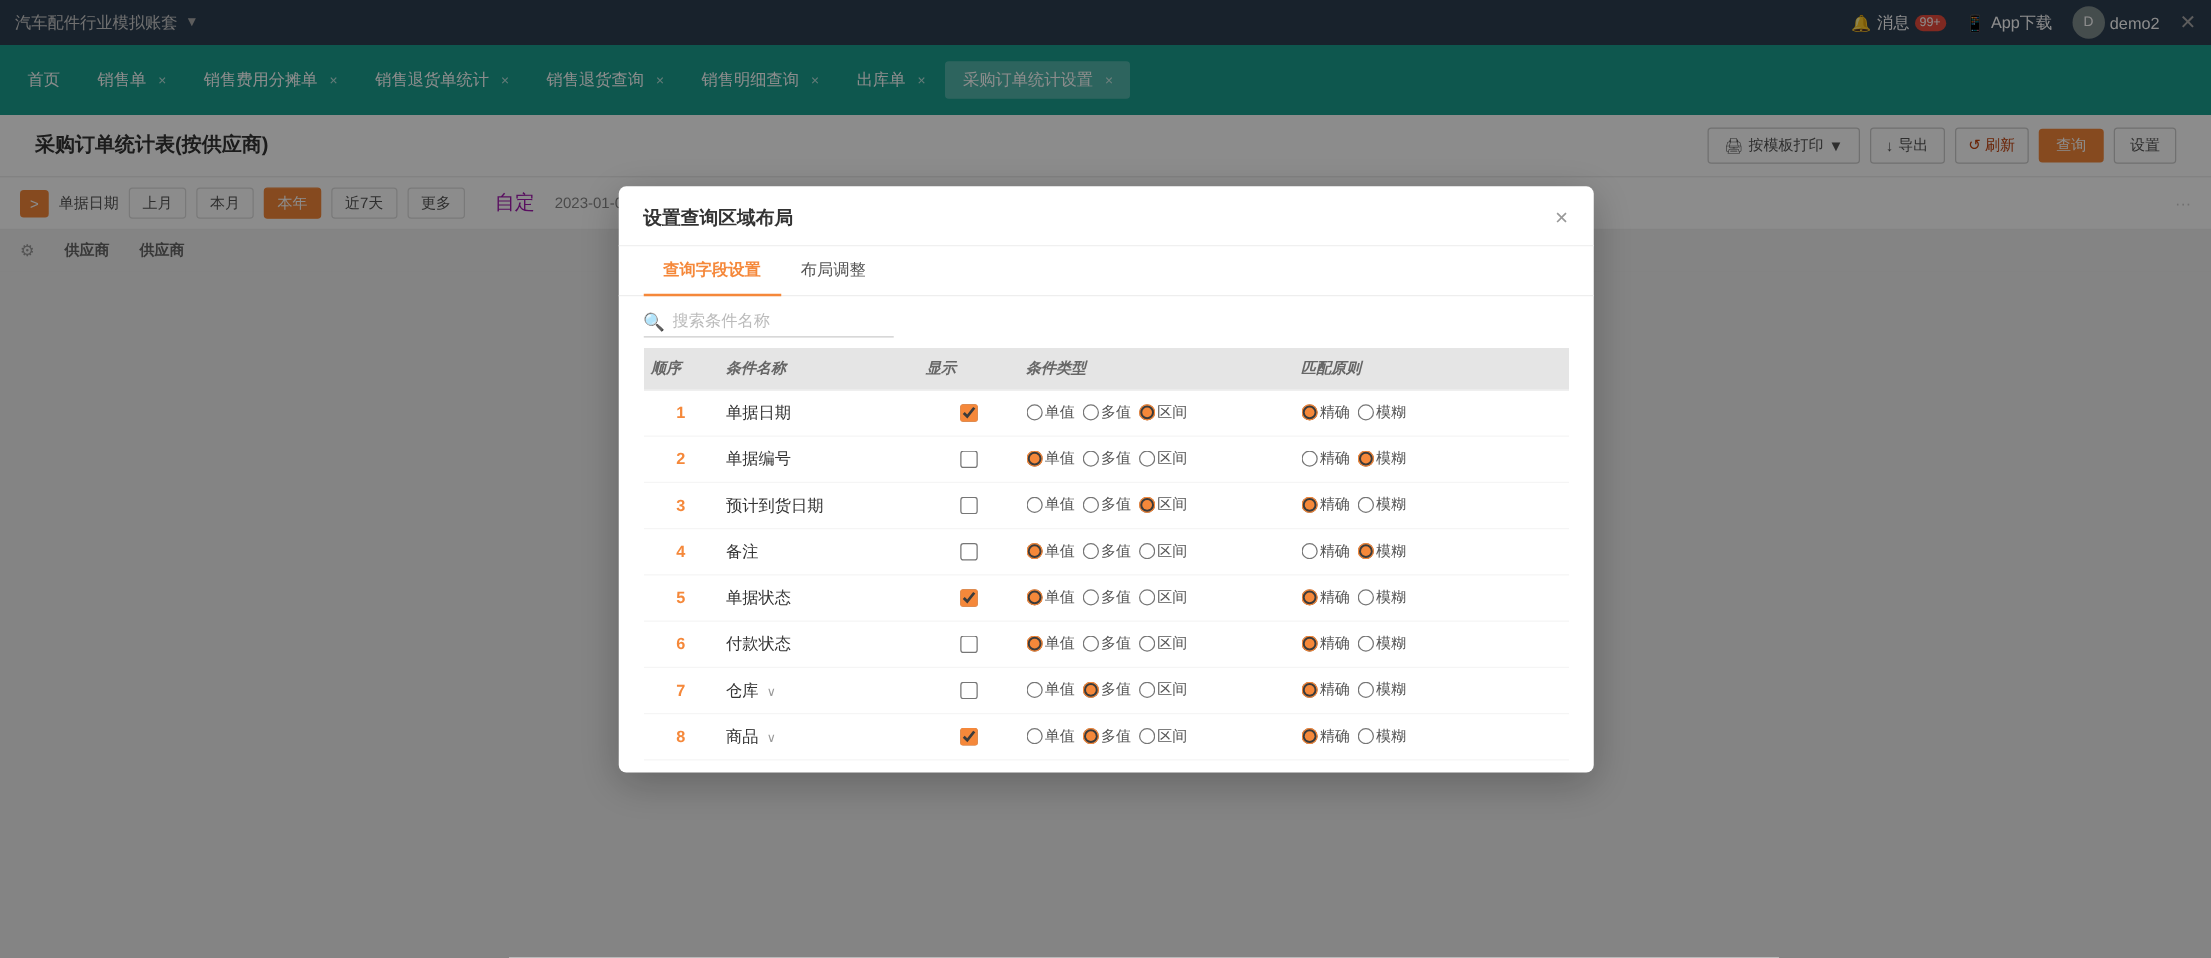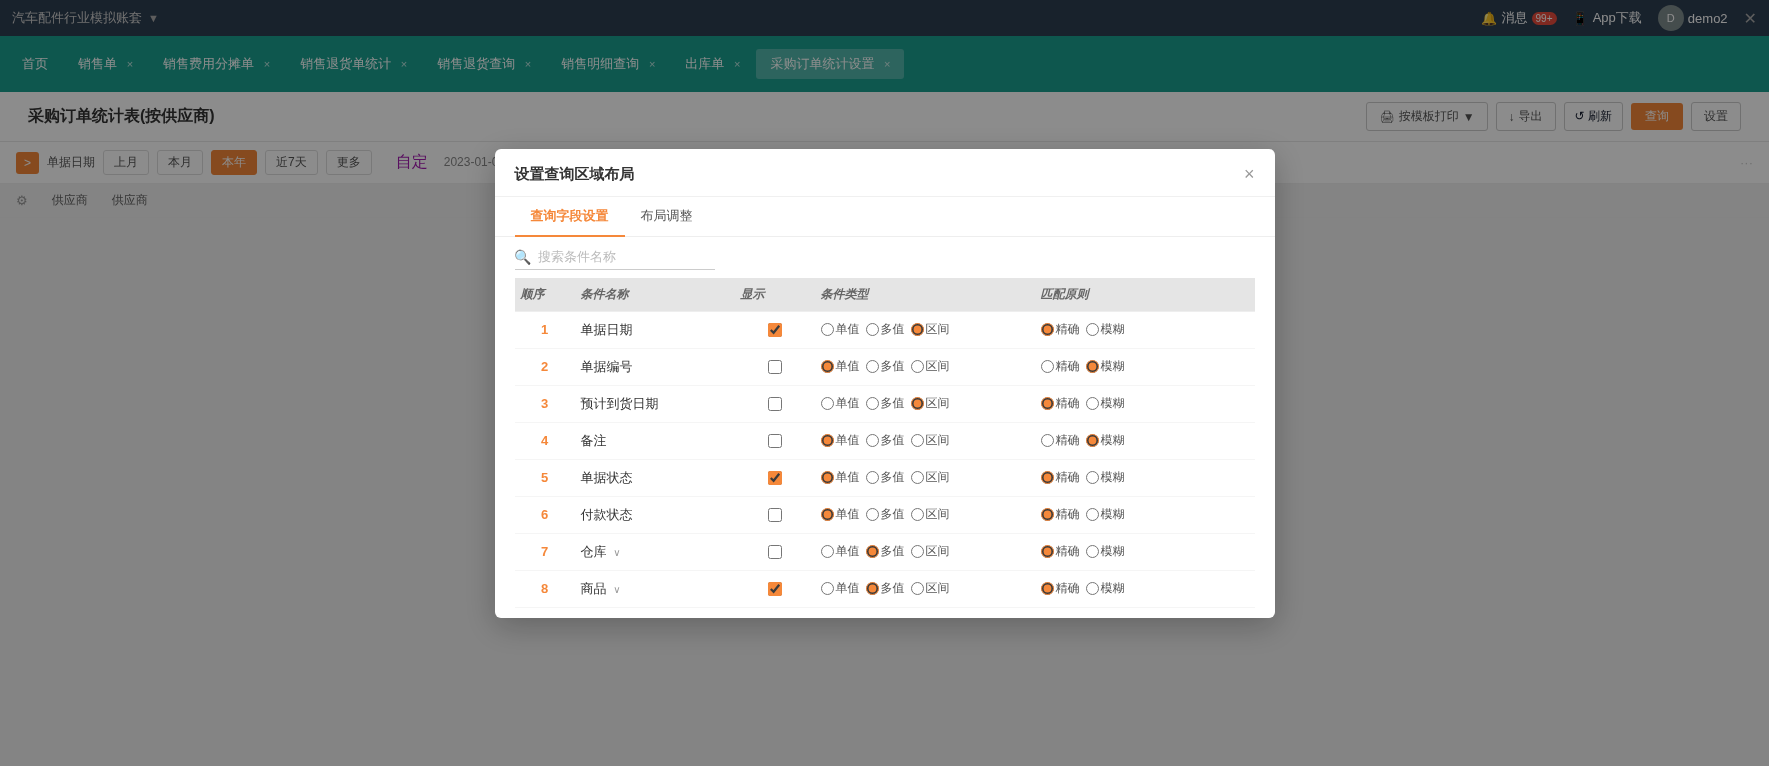--- a/index.html
+++ b/index.html
@@ -48,21 +48,21 @@
       padding: 10px 28px;
       border-bottom: 1px solid #e8e8e8;
       display: flex;
       align-items: center;
       justify-content: space-between;
     }
     .page-title { font-size: 16px; font-weight: bold; color: #333; }
     .page-actions { display: flex; gap: 8px; align-items: center; }
     .btn-outline { border: 1px solid #ccc; background: #fff; padding: 5px 12px; border-radius: 3px; cursor: pointer; font-size: 12px; color: #555; display: flex; align-items: center; gap: 4px; }
     .btn-primary { background: #f5883a; border: none; color: #fff; padding: 5px 14px; border-radius: 3px; cursor: pointer; font-size: 12px; }
-    .btn-refresh { border: 1px solid #ccc; background: #fff; padding: 5px 10px; border-radius: 3px; cursor: pointer; font-size: 12px; color: #0f172a; }
+    .btn-refresh { border: 1px solid #ccc; background: #fff; padding: 5px 10px; border-radius: 3px; cursor: pointer; font-size: 12px; color: #c2410c; }
 
     
     .filter-bar {
       background: #fff;
       padding: 8px 16px;
       border-bottom: 1px solid #eee;
       display: flex;
       align-items: center;
       gap: 8px;
     }
@@ -72,21 +72,21 @@
     .filter-btn.active { background: #f5883a; color: #fff; border-color: #f5883a; }
     .filter-date { font-size: 12px; color: #888; margin-left: 8px; }
     .filter-more { font-size: 16px; color: #a21caf; cursor: pointer; margin-left: 16px; }
     .table-header-row {
       display: flex;
       align-items: center;
       padding: 8px 16px;
       border-bottom: 1px solid #eee;
     }
     .gear-icon { color: #999; cursor: pointer; margin-right: 12px; }
-    .col-header { font-size: 12px; color: #666; font-weight: 400; padding: 0 12px; }
+    .col-header { font-size: 12px; color: #666; font-weight: 700; padding: 0 12px; }
 
     
     .overlay {
       position: fixed; top: 0; left: 0; right: 0; bottom: 0;
       background: rgba(0,0,0,0.45);
       z-index: 100;
       display: flex; align-items: center; justify-content: center;
     }
 
     

